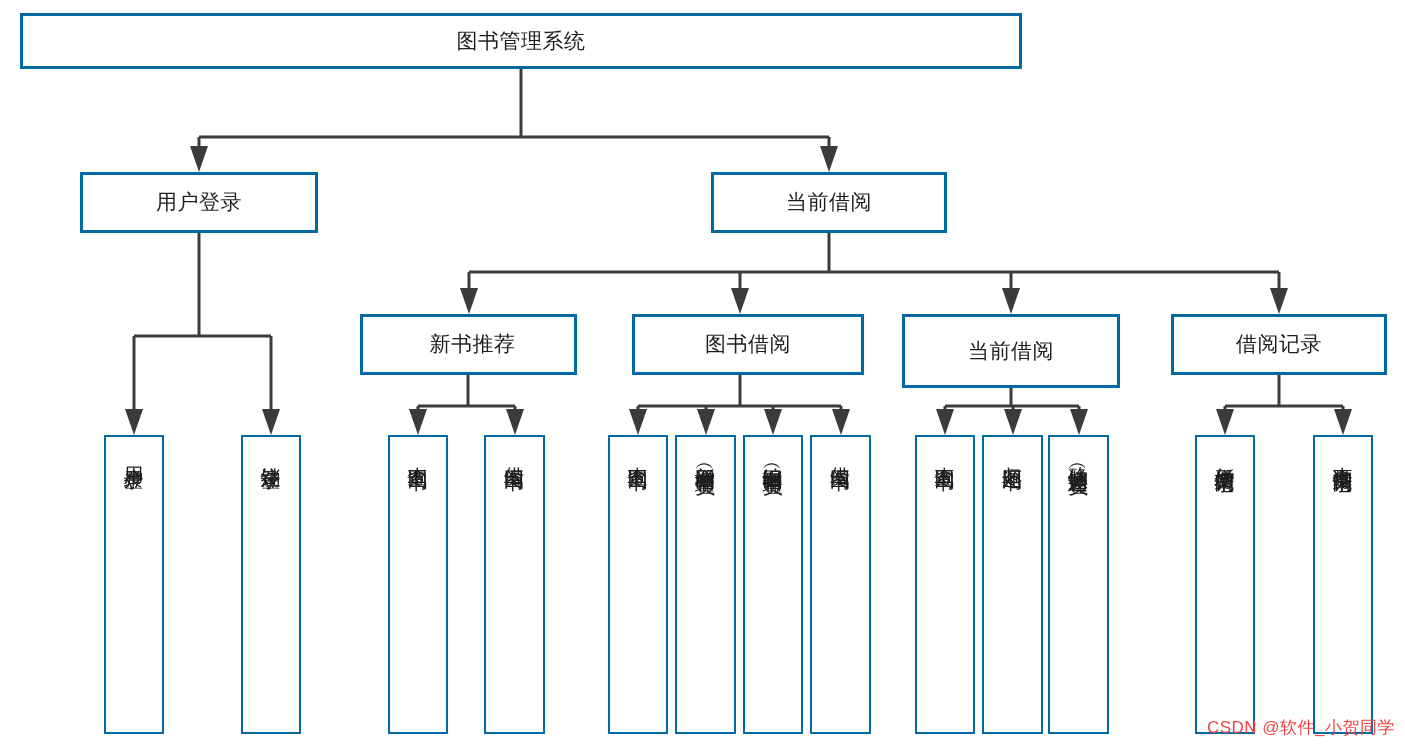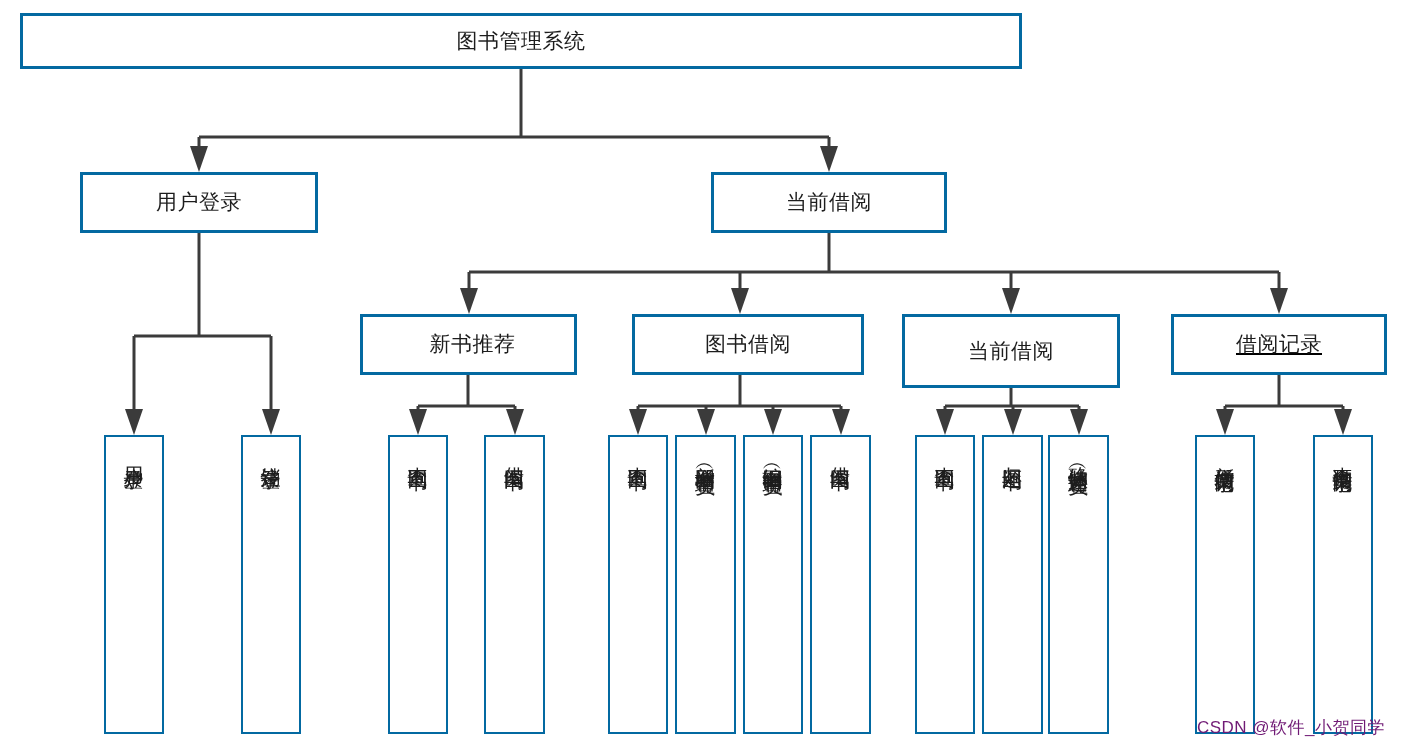--- a/index.html
+++ b/index.html
@@ -57,23 +57,23 @@
     line-height: 1.0;
     white-space: nowrap;
   }
   .node-box.vertical {
     align-items: flex-start;
     justify-content: center;
     padding-top: 14px;
   }
   .watermark {
     position: absolute;
-    right: 20px;
+    right: 10px;
     bottom: 8px;
-    color: #701a75;
+    color: #ef4444;
     font-size: 17px;
     letter-spacing: 0.5px;
     white-space: nowrap;
     user-select: none;
   }
 </style>
 </head>
 <body>
 
 <div id="diagram-root">
@@ -145,21 +145,21 @@
       </div>
       <div class="node-box" style="left: 360px; top: 314px; width: 217px; height: 61px; padding-left: 8px;">
         <span class="node-label">新书推荐</span>
       </div>
       <div class="node-box" style="left: 632px; top: 314px; width: 232px; height: 61px;">
         <span class="node-label">图书借阅</span>
       </div>
       <div class="node-box" style="left: 902px; top: 314px; width: 218px; height: 74px;">
         <span class="node-label">当前借阅</span>
       </div>
-      <div class="node-box" style="left: 1171px; top: 314px; width: 216px; height: 61px; text-decoration: underline;">
+      <div class="node-box" style="left: 1171px; top: 314px; width: 216px; height: 61px;">
         <span class="node-label">借阅记录</span>
       </div>
       <div class="node-box vertical thin" style="left: 104px; top: 435px; width: 60px; height: 299px;">
         <span class="node-label">用户登录</span>
       </div>
       <div class="node-box vertical thin" style="left: 241px; top: 435px; width: 60px; height: 299px;">
         <span class="node-label">注销登录</span>
       </div>
       <div class="node-box vertical thin" style="left: 388px; top: 435px; width: 60px; height: 299px;">
         <span class="node-label">查询图书</span>

